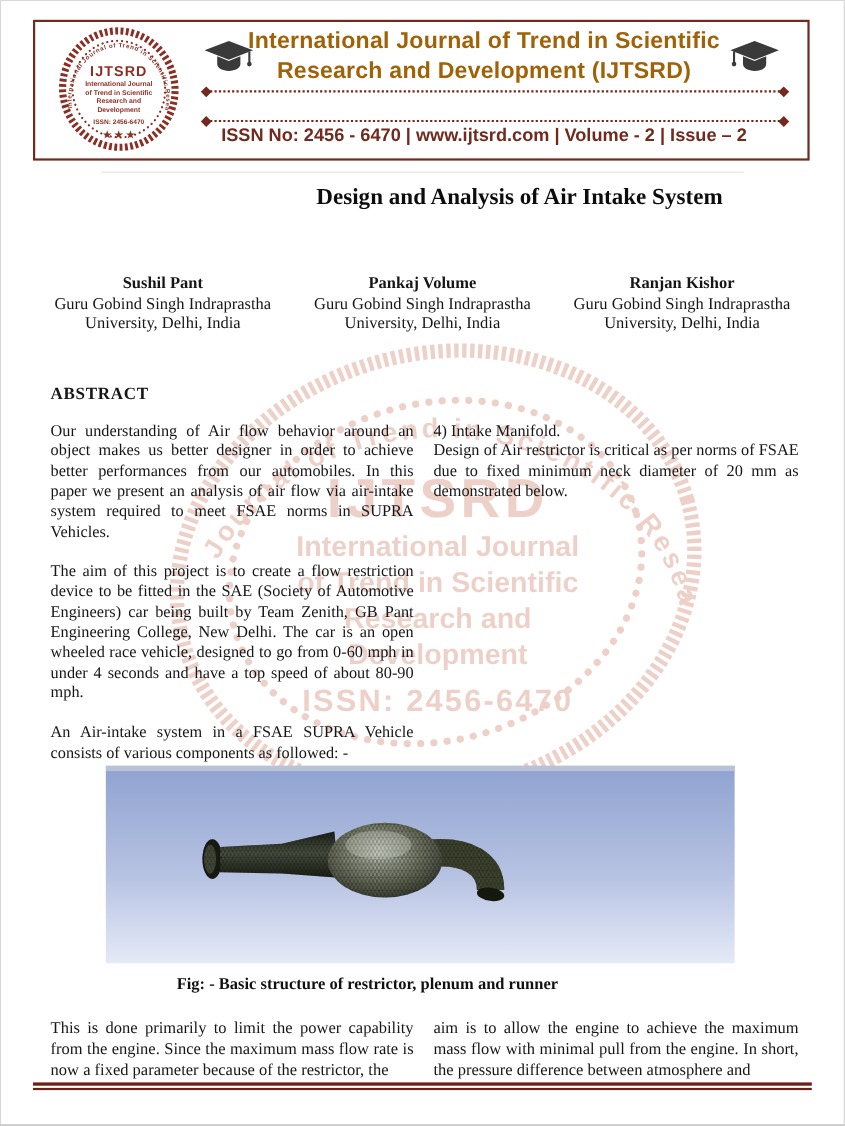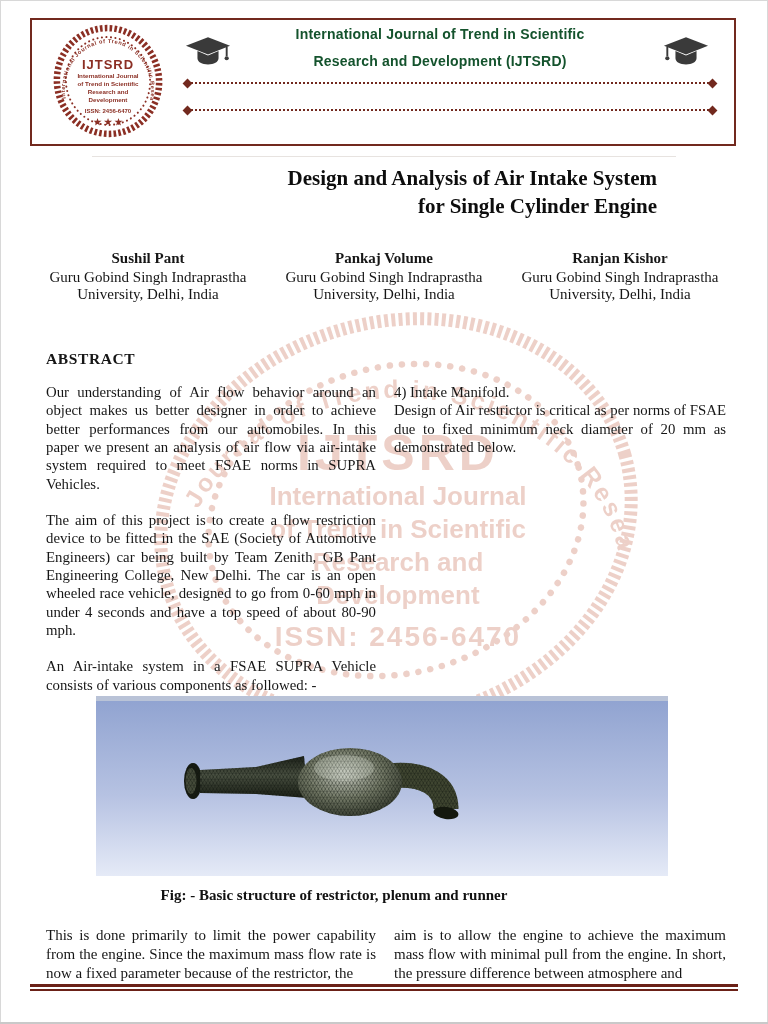--- a/index.html
+++ b/index.html
@@ -9,21 +9,21 @@
   .abs{position:absolute;z-index:1;}
   .wm{position:absolute;inset:0;z-index:0;pointer-events:none;}
 
   
   .header-box{left:30px;top:18px;width:702px;height:124px;border:2px solid #72291e;background:#fff;}
   .logo-wrap{left:50px;top:24px;width:116px;height:114px;}
   .cap{width:46px;height:33px;}
   .cap-left{left:185px;top:36px;}
   .cap-right{left:663px;top:36px;}
   .j-title{left:180px;width:520px;text-align:center;font-family:"Liberation Sans",sans-serif;
-           font-weight:bold;font-size:14px;color:#14532d;letter-spacing:.2px;}
+           font-weight:bold;font-size:21px;color:#a16207;letter-spacing:.2px;}
   .j-t1{top:26px;} .j-t2{top:53px;}
   .divider{left:184px;width:532px;height:8px;display:flex;align-items:center;}
   .div1{top:79px;} .div2{top:106px;}
   .divider .line{flex:1;border-top:2px dotted #72291e;height:0;}
   .divider .diamond{width:7px;height:7px;background:#72291e;transform:rotate(45deg);flex:0 0 auto;}
   .open-access{left:180px;top:86px;width:520px;text-align:center;
                font-family:"Liberation Sans",sans-serif;font-weight:bold;font-size:15.5px;color:#72291e;}
   .issn-line{left:180px;top:114px;width:520px;text-align:center;
              font-family:"Liberation Sans",sans-serif;font-weight:bold;font-size:16.5px;color:#72291e;}
   .hairline{left:92px;top:156px;width:584px;border-top:1px solid #e7e3e0;height:0;}
@@ -125,25 +125,25 @@
     <span class="diamond"></span>
   </div>
 
 
   <div class="abs divider div2">
     <span class="diamond"></span>
     <span class="line"></span>
     <span class="diamond"></span>
   </div>
 
+  <div class="abs issn-line">ISSN No: 2456 - 6470  |  www.ijtsrd.com  |  Volume - 2 | Issue – 2</div>
 
   <div class="abs hairline"></div>
 
   <div class="abs p-title p-t1">Design and Analysis of Air Intake System</div>
-  <div class="abs p-title p-t2">for Single Cylinder Engine</div>
 
   <div class="authors">
     <div class="author">
       <div class="name">Sushil Pant</div>
       <div>Guru Gobind Singh Indraprastha</div>
       <div>University, Delhi, India</div>
     </div>
     <div class="author">
       <div class="name">Pankaj Volume</div>
       <div>Guru Gobind Singh Indraprastha</div>

